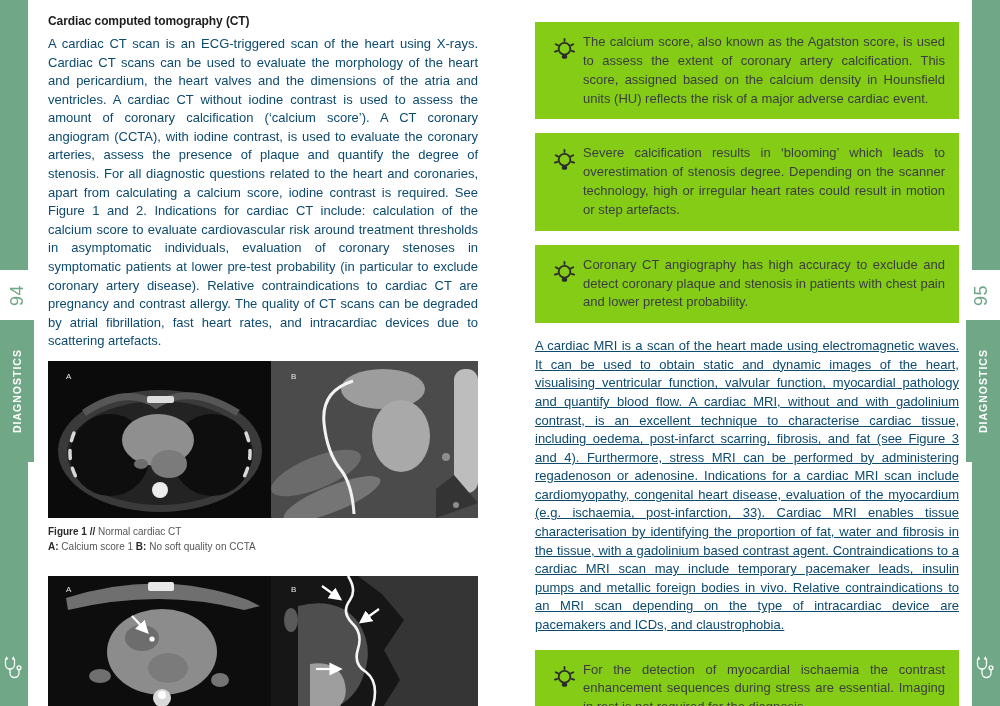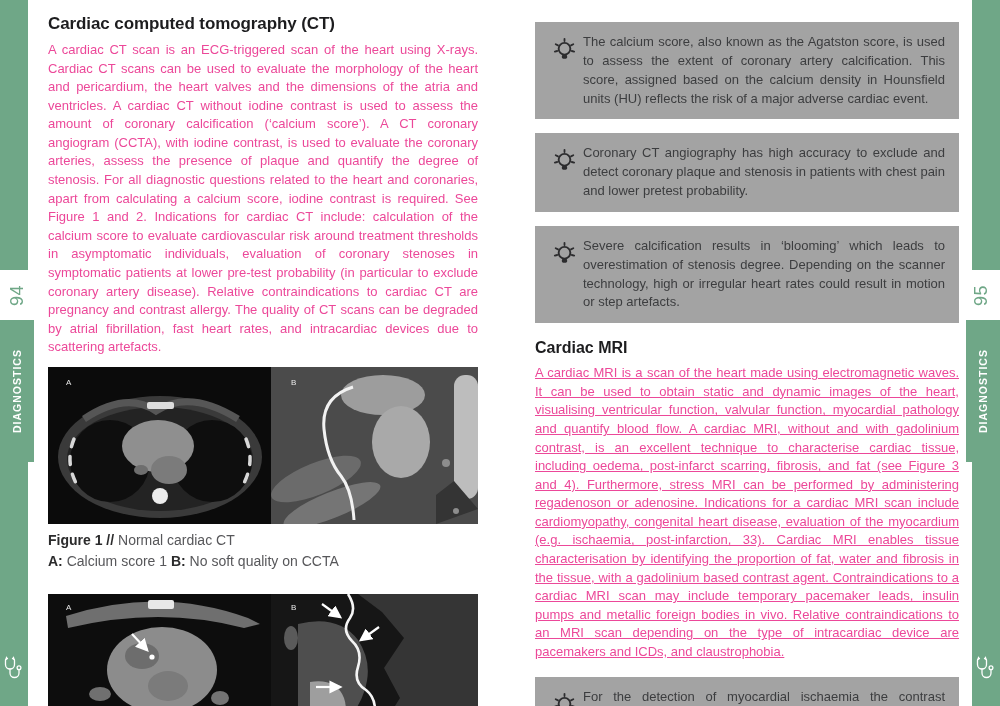--- a/index.html
+++ b/index.html
@@ -27,36 +27,36 @@
     font-size:10.5px;font-weight:600;letter-spacing:1px;}
   .steth{position:absolute;bottom:16px;width:28px;height:40px;display:flex;align-items:center;justify-content:center;}
   .steth.left{left:0;}
   .steth.right{right:0;}
 
   
   .col-left{position:absolute;left:48px;top:14px;width:430px;}
   .col-right{position:absolute;left:535px;top:22px;width:424px;}
 
   h1,h2{margin:0;color:#1d1d1f;font-weight:700;}
-  h1{font-size:17px;margin-bottom:7px;letter-spacing:-.1px;}
+  h1{font-size:12px;margin-bottom:7px;letter-spacing:-.1px;}
   h2{font-size:16px;margin:16px 0 7px 0;}
   p.body{
-    margin:0;color:#ec4899;font-size:13px;line-height:1.43;
+    margin:0;color:#0c4a6e;font-size:13px;line-height:1.43;
     text-align:justify;hyphens:auto;-webkit-hyphens:auto;
   }
 
   
   .figure{display:block;margin-top:10px;background:#0b0b0b;}
-  .caption{margin:6px 0 0 0;font-size:14px;line-height:1.5;color:#57575a;}
+  .caption{margin:6px 0 0 0;font-size:10px;line-height:1.5;color:#57575a;}
   .caption b{color:#2b2b2c;}
   .fig2-wrap{margin-top:22px;}
 
   
   .tip{
-    background:#a3a3a3;display:flex;align-items:flex-start;
+    background:#84cc16;display:flex;align-items:flex-start;
     padding:11px 14px 11px 10px;margin-bottom:14px;
   }
   .tip .bulb{flex:0 0 38px;display:flex;justify-content:center;margin-top:3px;}
   .tip .tip-text{
     flex:1;color:#3c3d3f;font-size:13px;line-height:1.45;text-align:justify;hyphens:auto;
   }
   .mri-body{margin-top:2px;text-decoration:underline;}
   .tip.last{margin-top:15px;}
 </style>
 </head>
@@ -197,35 +197,34 @@
     </div>
 
     <div class="tip">
       <span class="bulb">
         <svg width="27" height="30" viewBox="0 0 24 26">
           <circle cx="12" cy="11" r="5.2" fill="none" stroke="#2c2c2e" stroke-width="1.7"></circle>
           <rect x="9.7" y="16.4" width="4.6" height="3.4" rx="1.2" fill="#2c2c2e"></rect>
           <path d="M12 2.2 L12 4.2 M4.2 7 L6.2 8 M19.8 7 L17.8 8 M3.4 13.5 L5.5 13 M20.6 13.5 L18.5 13" stroke="#2c2c2e" stroke-width="1.6" stroke-linecap="round"></path>
         </svg>
       </span>
+      <div class="tip-text">Severe calcification results in ‘blooming’ which leads to overestimation of stenosis degree. Depending on the scanner technology, high or irregular heart rates could result in motion or step artefacts.</div>
+    </div>
+
+    <div class="tip">
+      <span class="bulb">
+        <svg width="27" height="30" viewBox="0 0 24 26">
+          <circle cx="12" cy="11" r="5.2" fill="none" stroke="#2c2c2e" stroke-width="1.7"></circle>
+          <rect x="9.7" y="16.4" width="4.6" height="3.4" rx="1.2" fill="#2c2c2e"></rect>
+          <path d="M12 2.2 L12 4.2 M4.2 7 L6.2 8 M19.8 7 L17.8 8 M3.4 13.5 L5.5 13 M20.6 13.5 L18.5 13" stroke="#2c2c2e" stroke-width="1.6" stroke-linecap="round"></path>
+        </svg>
+      </span>
       <div class="tip-text">Coronary CT angiography has high accuracy to exclude and detect coronary plaque and stenosis in patients with chest pain and lower pretest probability.</div>
     </div>
 
-    <div class="tip">
-      <span class="bulb">
-        <svg width="27" height="30" viewBox="0 0 24 26">
-          <circle cx="12" cy="11" r="5.2" fill="none" stroke="#2c2c2e" stroke-width="1.7"></circle>
-          <rect x="9.7" y="16.4" width="4.6" height="3.4" rx="1.2" fill="#2c2c2e"></rect>
-          <path d="M12 2.2 L12 4.2 M4.2 7 L6.2 8 M19.8 7 L17.8 8 M3.4 13.5 L5.5 13 M20.6 13.5 L18.5 13" stroke="#2c2c2e" stroke-width="1.6" stroke-linecap="round"></path>
-        </svg>
-      </span>
-      <div class="tip-text">Severe calcification results in ‘blooming’ which leads to overestimation of stenosis degree. Depending on the scanner technology, high or irregular heart rates could result in motion or step artefacts.</div>
-    </div>
-
-    <h2>Cardiac MRI</h2>
     <p class="body mri-body">A cardiac MRI is a scan of the heart made using electromagnetic waves. It can be used to obtain static and dynamic images of the heart, visualising ventricular function, valvular function, myocardial pathology and quantify blood flow. A cardiac MRI, without and with gadolinium contrast, is an excellent technique to characterise cardiac tissue, including oedema, post-infarct scarring, fibrosis, and fat (see Figure 3 and 4). Furthermore, stress MRI can be performed by administering regadenoson or adenosine. Indications for a cardiac MRI scan include cardiomyopathy, congenital heart disease, evaluation of the myocardium (e.g. ischaemia, post-infarction, 33). Cardiac MRI enables tissue characterisation by identifying the proportion of fat, water and fibrosis in the tissue, with a gadolinium based contrast agent. Contraindications to a cardiac MRI scan may include temporary pacemaker leads, insulin pumps and metallic foreign bodies in vivo. Relative contraindications to an MRI scan depending on the type of intracardiac device are pacemakers and ICDs, and claustrophobia.</p>
 
     <div class="tip last">
       <span class="bulb">
         <svg width="27" height="30" viewBox="0 0 24 26">
           <circle cx="12" cy="11" r="5.2" fill="none" stroke="#2c2c2e" stroke-width="1.7"></circle>
           <rect x="9.7" y="16.4" width="4.6" height="3.4" rx="1.2" fill="#2c2c2e"></rect>
           <path d="M12 2.2 L12 4.2 M4.2 7 L6.2 8 M19.8 7 L17.8 8 M3.4 13.5 L5.5 13 M20.6 13.5 L18.5 13" stroke="#2c2c2e" stroke-width="1.6" stroke-linecap="round"></path>
         </svg>
       </span>

